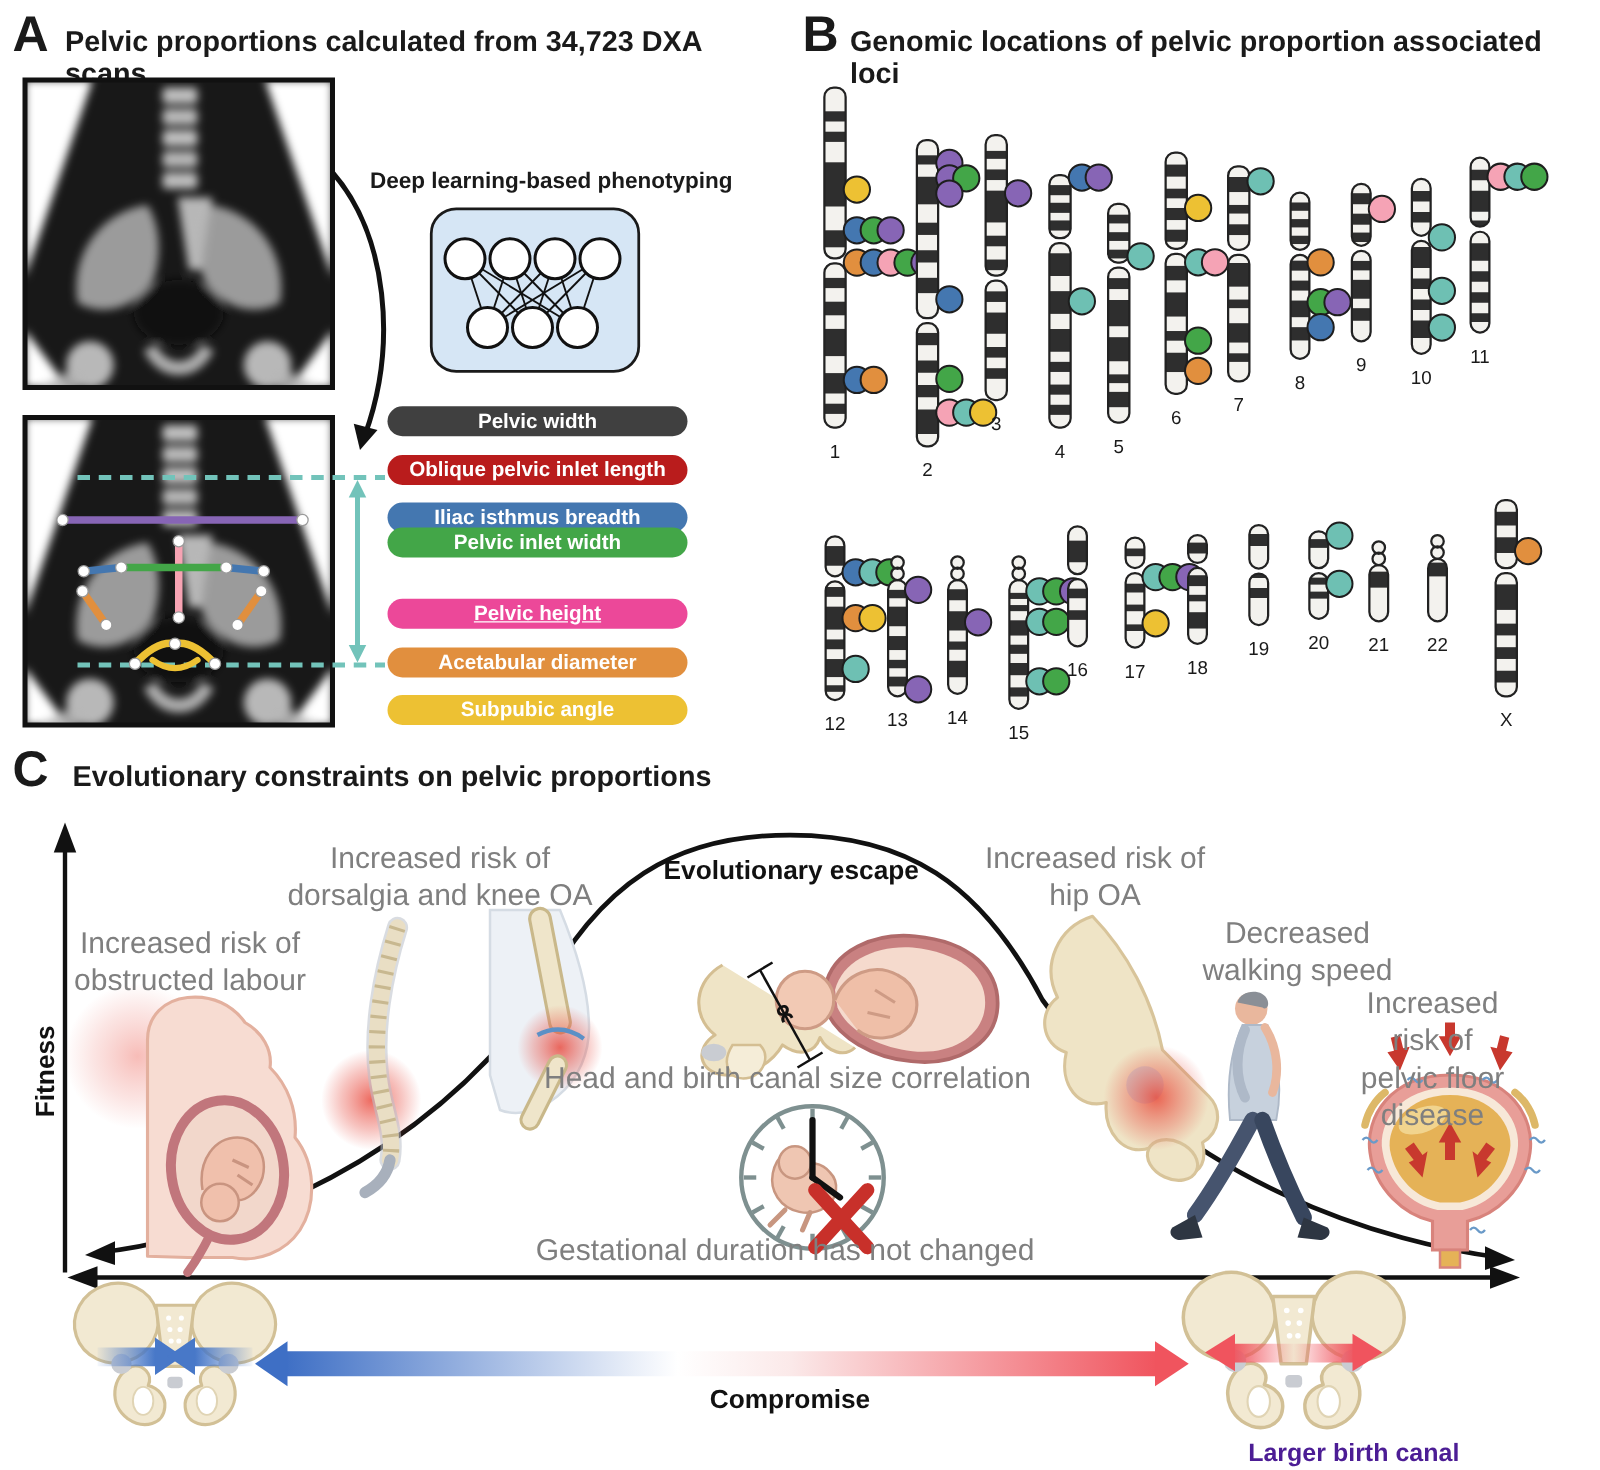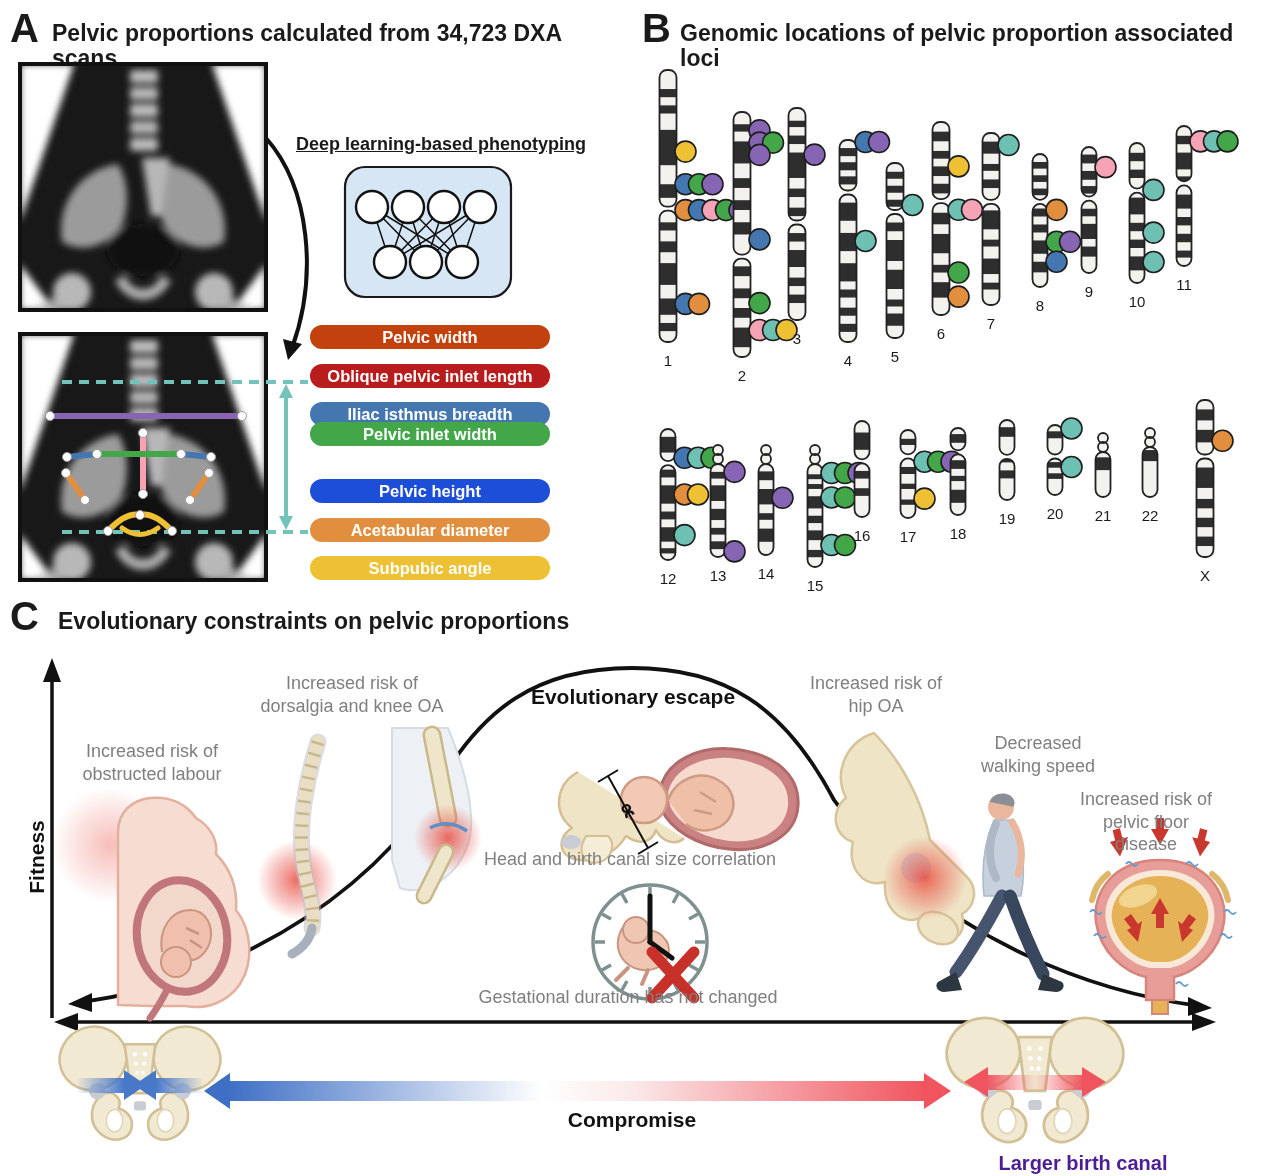--- a/index.html
+++ b/index.html
@@ -1,24 +1,24 @@
 <!DOCTYPE html>
 <html><head>
 <meta charset="utf-8">
 <style>
   html,body{margin:0;padding:0;background:#fff;}
   .figure{position:relative;width:1280px;height:1176px;background:#fff;overflow:hidden;
           font-family:"Liberation Sans",sans-serif;color:#1a1a1a;}
   .abs{position:absolute;}
   .panel-letter{font-size:40px;font-weight:bold;line-height:1;}
   .panel-title{font-size:23px;font-weight:bold;line-height:1.1;}
-  .dl-caption{font-size:18px;font-weight:bold;text-align:center;text-decoration:underline;}
+  .dl-caption{font-size:18px;font-weight:bold;text-align:center;}
   .pill{position:absolute;left:310px;width:240px;height:24px;border-radius:13px;
         color:#fff;font-size:16.5px;font-weight:bold;text-align:center;line-height:24px;}
-  .c-gray{font-size:18px;color:#7f7f7f;line-height:1.25;text-align:center;white-space:pre-line;}
+  .c-gray{font-size:24px;color:#7f7f7f;line-height:1.25;text-align:center;white-space:pre-line;}
   .c-black-bold{font-size:21px;font-weight:bold;color:#111;text-align:center;}
   .fitness{font-size:21px;font-weight:bold;color:#111;transform:rotate(-90deg);transform-origin:center;}
   .canal-label{font-size:20px;font-weight:bold;text-align:center;}
   .ctr{transform:translateX(-50%);}
   svg{position:absolute;display:block;}
 </style>
 </head>
 <body>
 
 <div class="figure">
@@ -135,25 +135,25 @@
       <circle cx="209" cy="473" r="4.5"></circle>
         <circle cx="190" cy="500" r="4.5"></circle>
       <circle cx="108" cy="531" r="4.5"></circle>
         <circle cx="172" cy="531" r="4.5"></circle>
         <circle cx="140" cy="515" r="4.5"></circle>
     </g>
   </svg>
 
   <div class="abs dl-caption" style="left:295px;top:134px;width:292px;">Deep learning-based phenotyping</div>
 
-  <div class="pill" style="top: 325px; background: #c2410c;">Pelvic width</div>
+  <div class="pill" style="top: 325px; background: #404040;">Pelvic width</div>
   <div class="pill" style="top: 363.5px; background: #b91c1c;">Oblique pelvic inlet length</div>
   <div class="pill" style="top: 402px; background: rgb(68, 119, 176);">Iliac isthmus breadth</div>
   <div class="pill" style="top: 422px; background: rgb(67, 166, 72);">Pelvic inlet width</div>
-  <div class="pill" style="top: 479px; background: #1d4ed8;">Pelvic height</div>
+  <div class="pill" style="top: 479px; background: #ec4899; text-decoration: underline;">Pelvic height</div>
   <div class="pill" style="top: 517.5px; background: rgb(225, 143, 62);">Acetabular diameter</div>
   <div class="pill" style="top: 556px; background: rgb(237, 193, 51);">Subpubic angle</div>
 
   <div class="abs panel-letter" style="left:642px;top:8px;">B</div>
   <div class="abs panel-title" style="left:680px;top:21px;width:598px;">Genomic locations of pelvic proportion associated loci</div>
 
   <svg id="chrom-svg" style="left:640px;top:30px;width:640px;height:580px;" viewBox="640 30 640 580">
     <g id="chromosomes">
         <g>
           <clipPath id="clip1">

